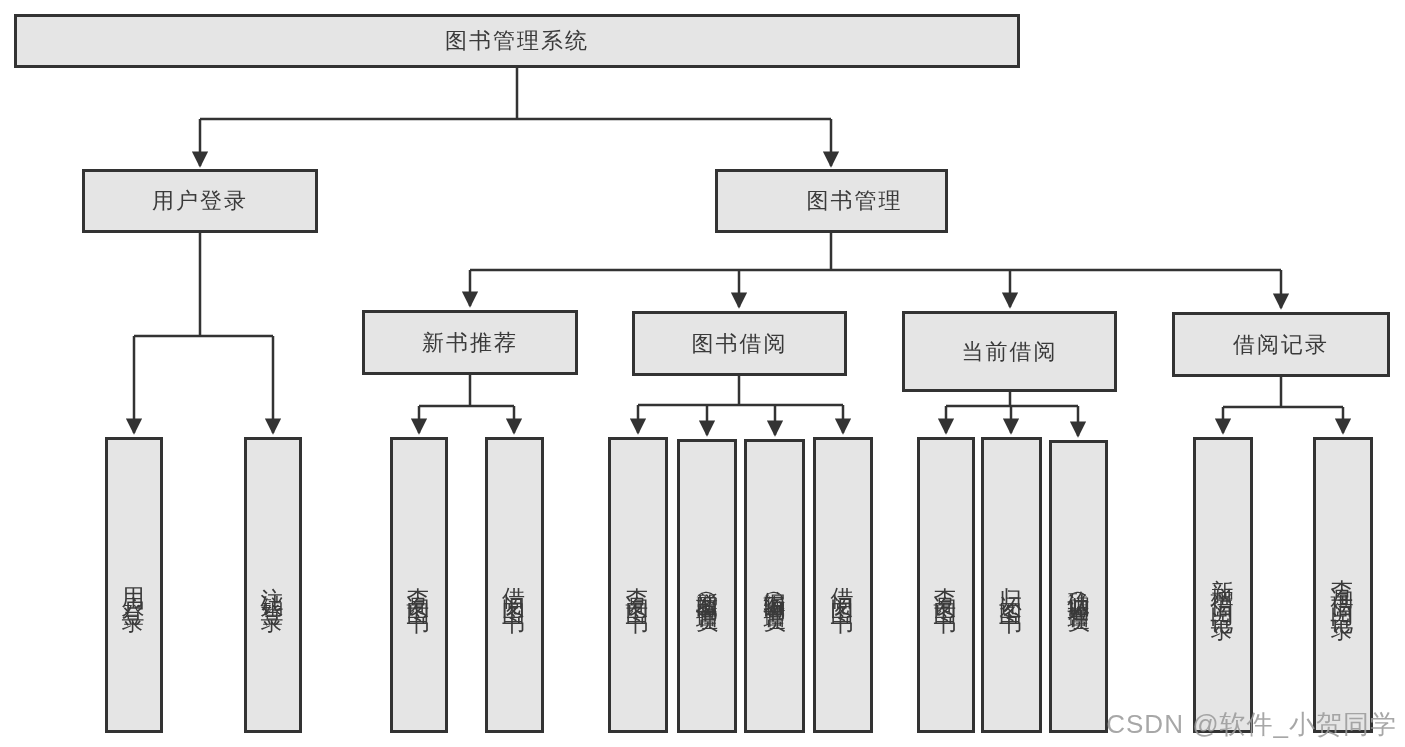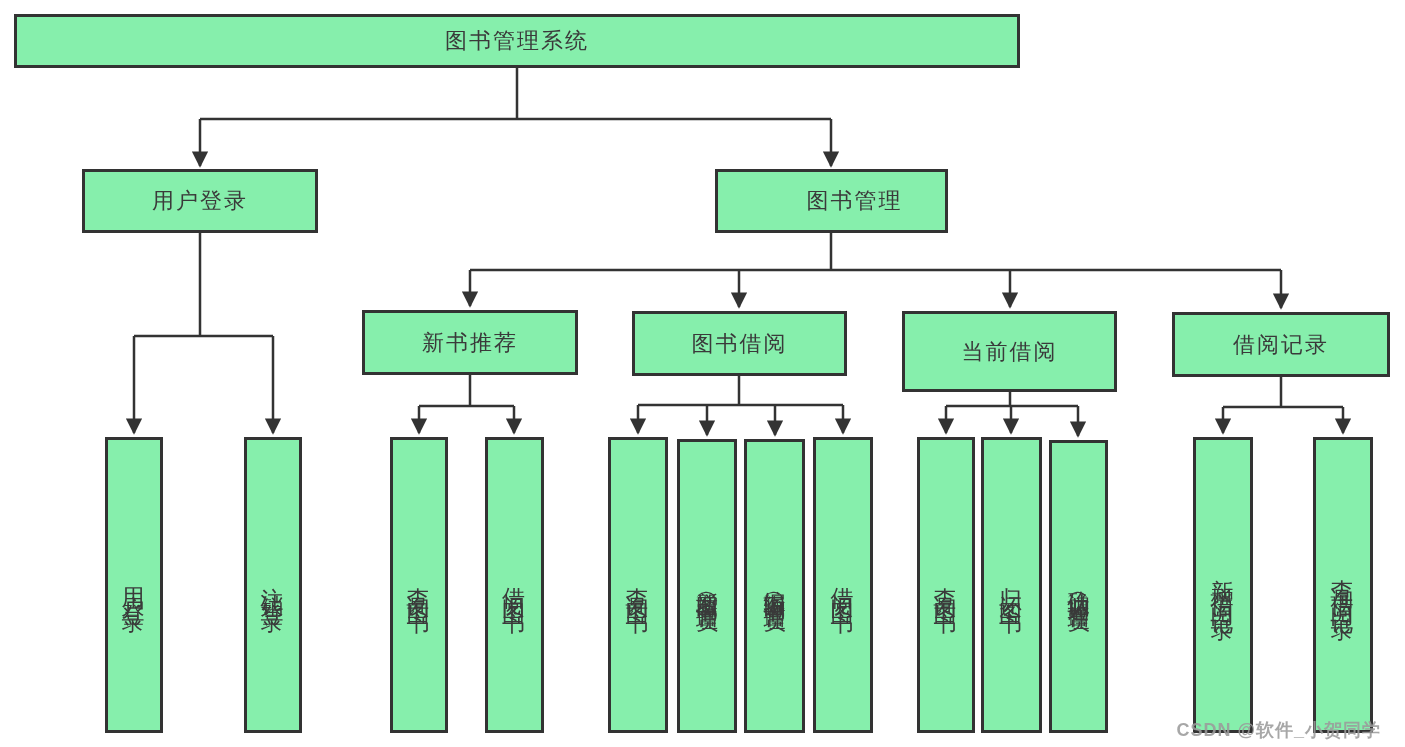--- a/index.html
+++ b/index.html
@@ -6,46 +6,45 @@
   #stage {
     position:relative;
     width:1405px; height:747px;
     background:#ffffff;
     overflow:hidden;
     font-family:"Liberation Sans", sans-serif;
   }
   #wires { position:absolute; left:0; top:0; width:1405px; height:747px; }
   .box {
     position:absolute;
-    background:#86efac;
+    background:#e5e5e5;
     border:3px solid #333333;
     box-sizing:border-box;
     display:flex;
     align-items:center;
     justify-content:center;
     color:#3a3a3a;
   }
   .h { font-size:22px; letter-spacing:2px; }
   .v span {
     writing-mode:vertical-rl;
     text-orientation:mixed;
     white-space:nowrap;
     font-size:23px;
     letter-spacing:8px;
     color:#3a3a3a;
   }
   .v.long span { font-size:22px; letter-spacing:3px; }
   #watermark {
     position:absolute;
-    right:24px; bottom:5px;
-    font-size:18px;
+    right:8px; bottom:5px;
+    font-size:26px;
     color:rgba(155,155,155,0.88);
     letter-spacing:1px;
     pointer-events:none;
-    font-weight:bold;
   }
 </style>
 </head>
 <body>
 
 <div id="stage">
 
   <svg id="wires" viewBox="0 0 1405 747">
     <defs>
       <marker id="arw" viewBox="0 0 10 10" refX="9" refY="5" markerWidth="6.5" markerHeight="6.5" orient="auto-start-reverse">

